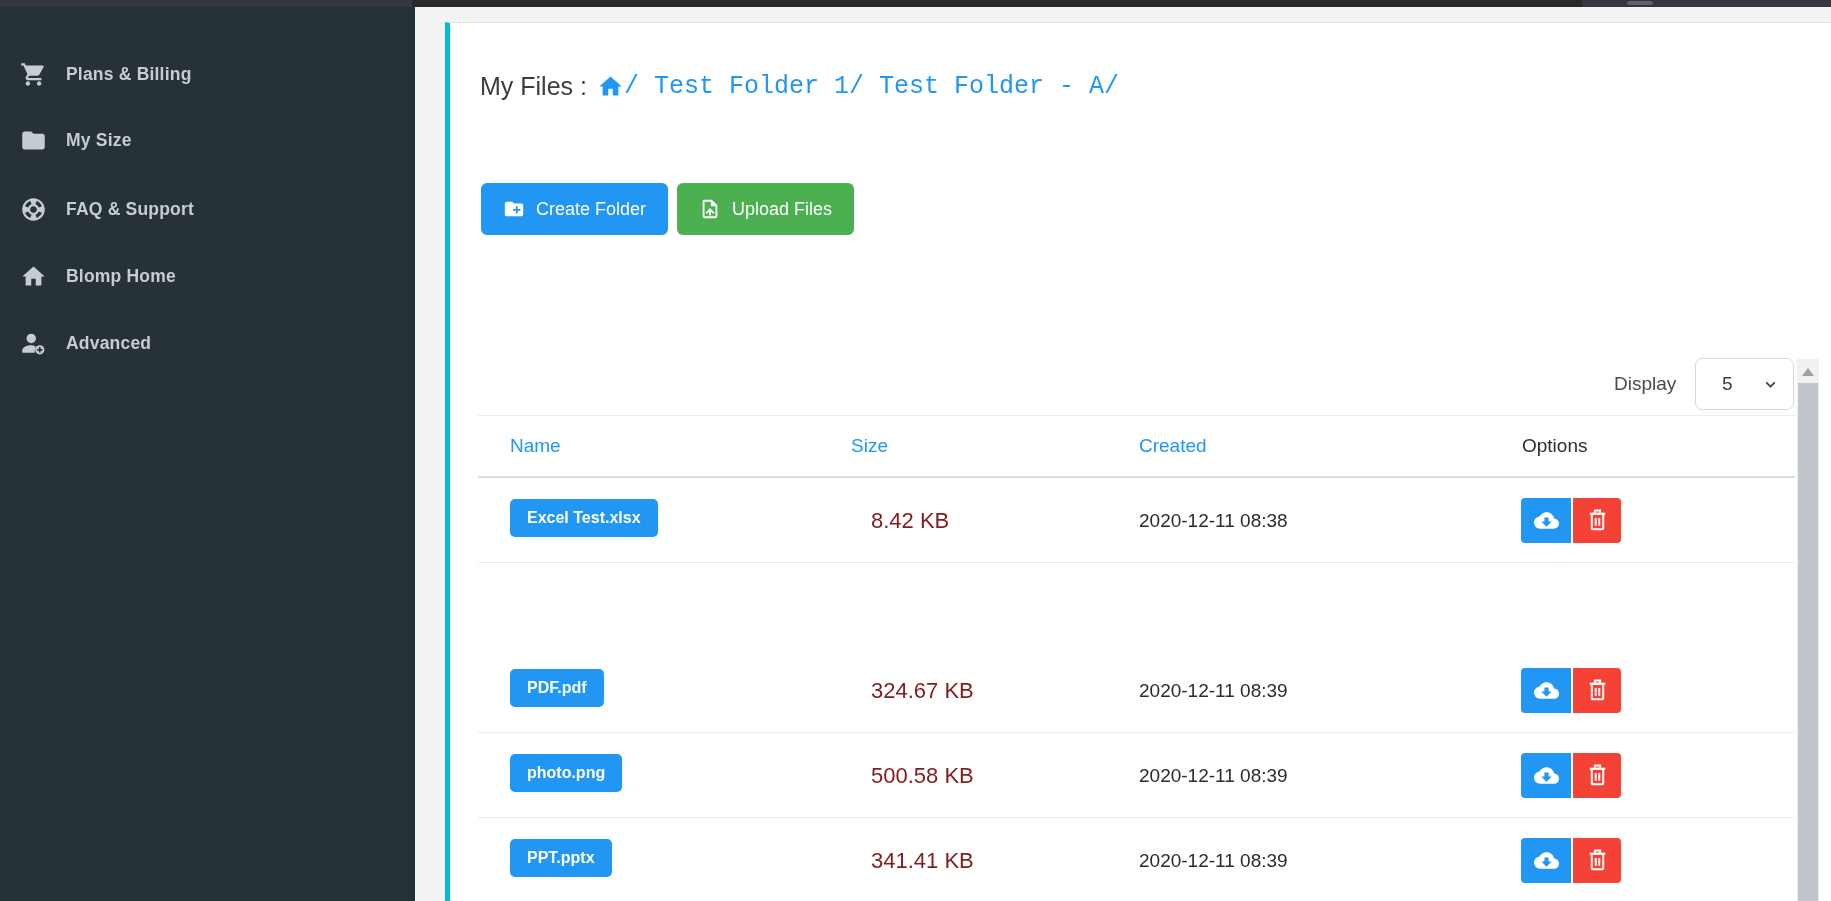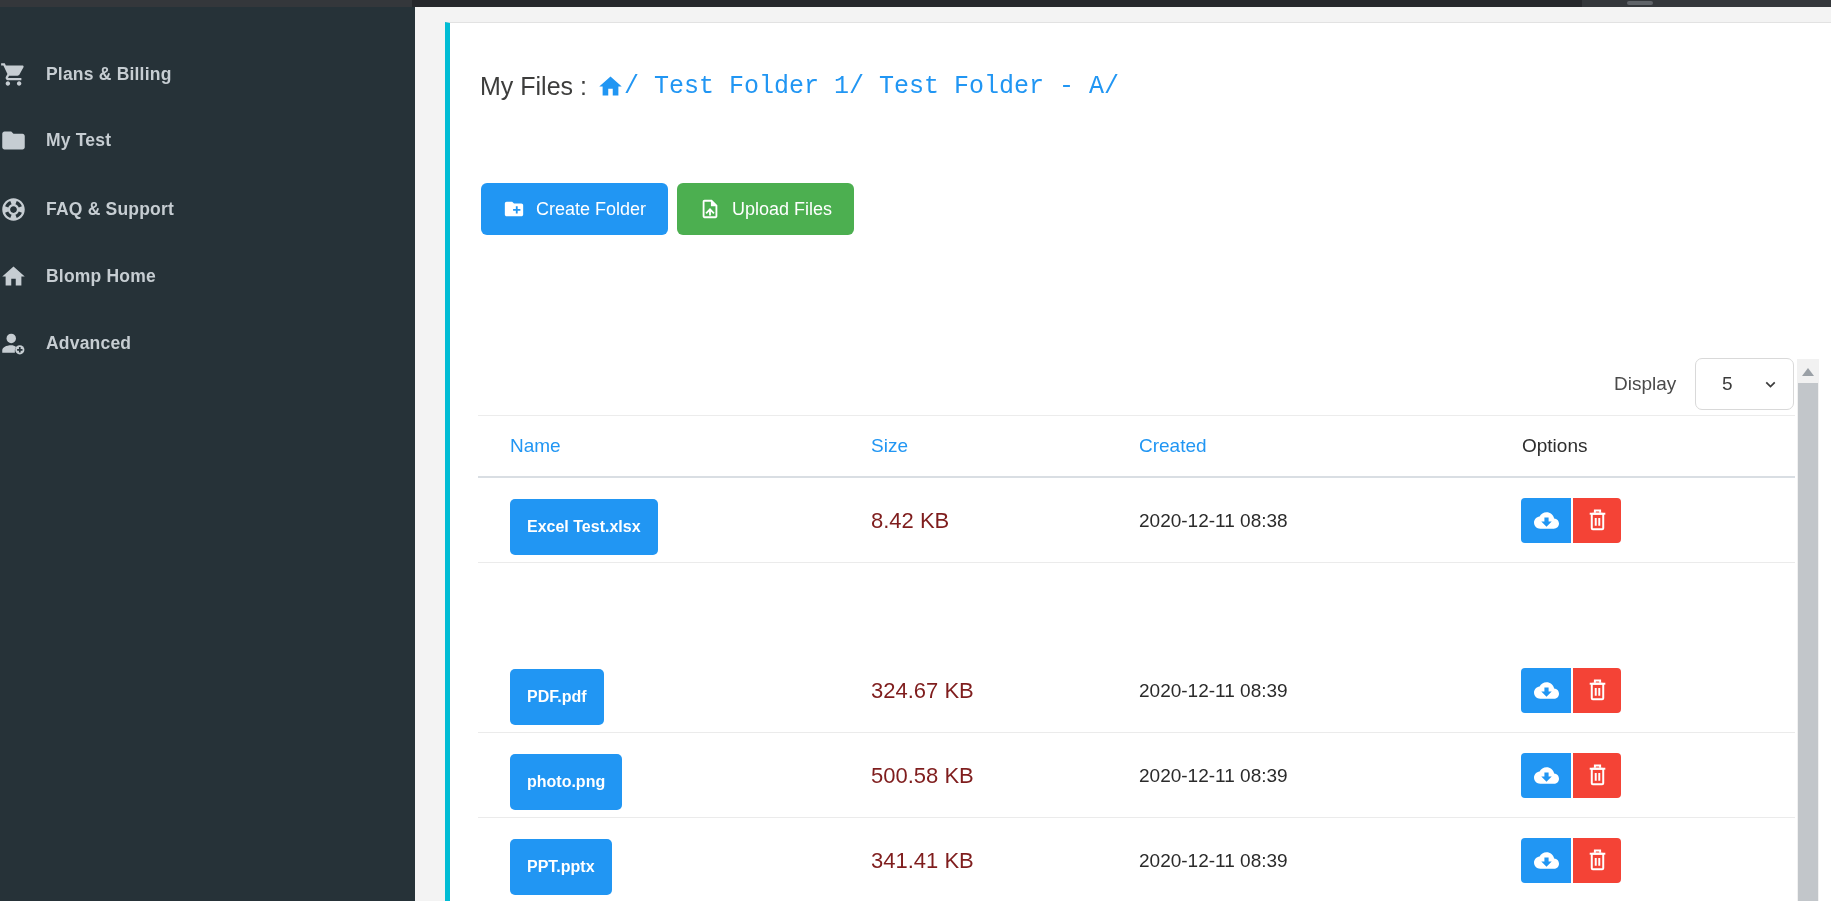--- a/index.html
+++ b/index.html
@@ -9,21 +9,21 @@
   
   .top-bar{position:absolute;left:0;top:0;width:1831px;height:7px;background:#34373b;}
   .top-bar-mid{position:absolute;left:412px;top:0;width:1170px;height:7px;background:#26282c;}
   .top-bar-pill{position:absolute;left:1627px;top:1px;width:26px;height:4px;border-radius:2px;background:#5f6368;}
   .artifact-dash{position:absolute;left:15px;top:7px;width:11px;height:2px;background:#7e8a91;}
   .artifact-dot{position:absolute;left:117px;top:7px;width:5px;height:4px;background:#2fc3d7;}
 
   
   .sidebar{position:absolute;left:0;top:7px;width:415px;height:894px;background:#263238;}
   .side-item{position:absolute;left:0;width:415px;height:48px;display:flex;align-items:center;
-             gap:19px;box-sizing:border-box;cursor:pointer;}
+             gap:19px;padding-left:20px;box-sizing:border-box;cursor:pointer;}
   .side-item .icn{width:27px;height:27px;color:#c6cdd2;flex:0 0 auto;display:flex;align-items:center;}
   .side-item .lbl{color:#c6cdd2;font-size:17.5px;font-weight:700;letter-spacing:.2px;}
   .side-item svg{width:100%;height:100%;}
 
   
   .card{position:absolute;left:445px;top:22px;width:1386px;height:879px;background:#ffffff;
         border-top:1px solid #e2e2e2;border-left:5px solid #00bcd4;box-sizing:border-box;}
 
   
   .breadcrumb{position:absolute;left:480px;top:72px;display:flex;align-items:center;
@@ -50,21 +50,21 @@
   .display-box .val{font-size:19px;color:#3c3c3c;}
   .display-box svg{width:17px;height:17px;color:#3c3c3c;}
 
   
   .t-top-border{position:absolute;left:478px;top:415px;width:1317px;height:1px;background:#ececec;}
   .t-header{position:absolute;left:478px;top:415px;width:1317px;height:74px;}
   .th{position:absolute;top:0;height:62px;line-height:62px;font-size:19px;font-weight:500;color:#2196f3;}
   .th.opt{color:#2e2e2e;}
   .t-head-border{position:absolute;left:478px;top:476px;width:1317px;height:2px;background:#d9dee3;}
   .t-row{position:absolute;left:478px;width:1317px;height:85px;border-bottom:1px solid #ebebeb;box-sizing:border-box;background:#fff;}
-  .file-btn{position:absolute;left:32px;top:21px;height:56px;display:inline-flex;align-items:center;
+  .file-btn{position:absolute;left:32px;top:21px;height:38px;display:inline-flex;align-items:center;
             background:#2196f3;color:#fff;border:none;border-radius:5px;font-size:16px;font-weight:700;
             font-family:"Liberation Sans",sans-serif;padding:0 17px;cursor:pointer;}
   .cell-size{position:absolute;left:393px;top:0;height:96px;line-height:85px;font-size:22px;color:#7f1d1d;}
   .cell-created{position:absolute;left:661px;top:0;height:85px;line-height:85px;font-size:19px;color:#2b2b2b;}
   .cell-opts{position:absolute;left:1043px;top:20px;display:flex;gap:2px;}
   .act-btn{width:50px;height:45px;border:none;display:flex;align-items:center;justify-content:center;cursor:pointer;}
   .act-dl{background:#2196f3;border-radius:4px 0 0 4px;}
   .act-del{background:#f44336;border-radius:0 4px 4px 0;width:48px;}
   .act-btn svg{width:25px;height:25px;}
 
@@ -95,21 +95,21 @@
           </svg>
       </span>
       <span class="lbl">Plans &amp; Billing</span>
     </div>
     <div class="side-item" style="top:109px">
       <span class="icn">
         <svg viewBox="0 0 24 24" fill="currentColor">
             <path d="M20 6h-8l-2-2H4c-1.1 0-1.99.9-1.99 2L2 18c0 1.1.9 2 2 2h16c1.1 0 2-.9 2-2V8c0-1.1-.9-2-2-2z"></path>
           </svg>
       </span>
-      <span class="lbl">My Test</span>
+      <span class="lbl">My Size</span>
     </div>
     <div class="side-item" style="top:178px">
       <span class="icn">
         <svg viewBox="0 0 24 24" fill="currentColor">
             <path d="M12 2C6.48 2 2 6.48 2 12s4.48 10 10 10 10-4.48 10-10S17.52 2 12 2zm7.46 7.12l-2.78 1.15c-.51-1.36-1.58-2.44-2.95-2.94l1.15-2.78c2.1.8 3.77 2.47 4.58 4.57zM12 15c-1.66 0-3-1.34-3-3s1.34-3 3-3 3 1.34 3 3-1.34 3-3 3zM9.13 4.54l1.17 2.78c-1.38.5-2.47 1.59-2.98 2.97L4.54 9.13c.81-2.11 2.48-3.78 4.59-4.59zM4.54 14.87l2.78-1.15c.51 1.38 1.59 2.46 2.97 2.96l-1.17 2.78c-2.1-.81-3.77-2.48-4.58-4.59zm10.34 4.59l-1.15-2.78c1.37-.51 2.45-1.59 2.95-2.97l2.78 1.17c-.81 2.1-2.48 3.77-4.58 4.58z"></path>
           </svg>
       </span>
       <span class="lbl">FAQ &amp; Support</span>
     </div>
     <div class="side-item" style="top:245px">
@@ -165,21 +165,21 @@
   <div class="display-box">
     <span class="val">5</span>
     <svg viewBox="0 0 24 24" fill="none" stroke="currentColor" stroke-width="2.4">
         <path d="M6 9l6 6 6-6"></path>
       </svg>
   </div>
 
   <div class="t-top-border"></div>
   <div class="t-header">
     <span class="th" style="left:32px">Name</span>
-    <span class="th" style="left:393px">Size</span>
+    <span class="th" style="left:373px">Size</span>
     <span class="th" style="left:661px">Created</span>
     <span class="th opt" style="left:1044px">Options</span>
   </div>
   <div class="t-head-border"></div>
 
   <div class="t-row" style="top:478px">
     <button class="file-btn">Excel Test.xlsx</button>
     <span class="cell-size">8.42 KB</span>
     <span class="cell-created">2020-12-11 08:38</span>
     <span class="cell-opts">

